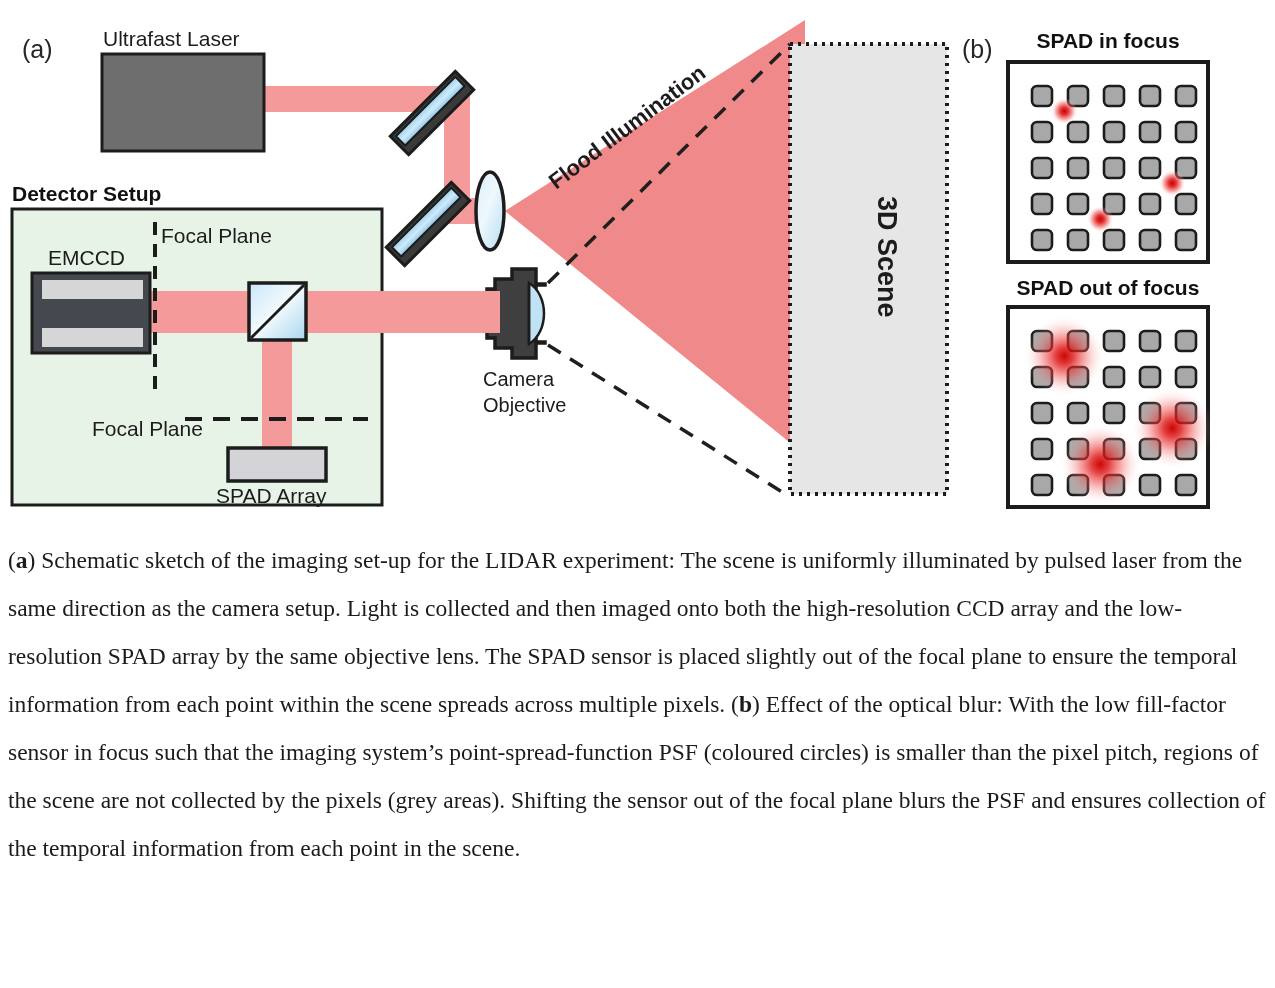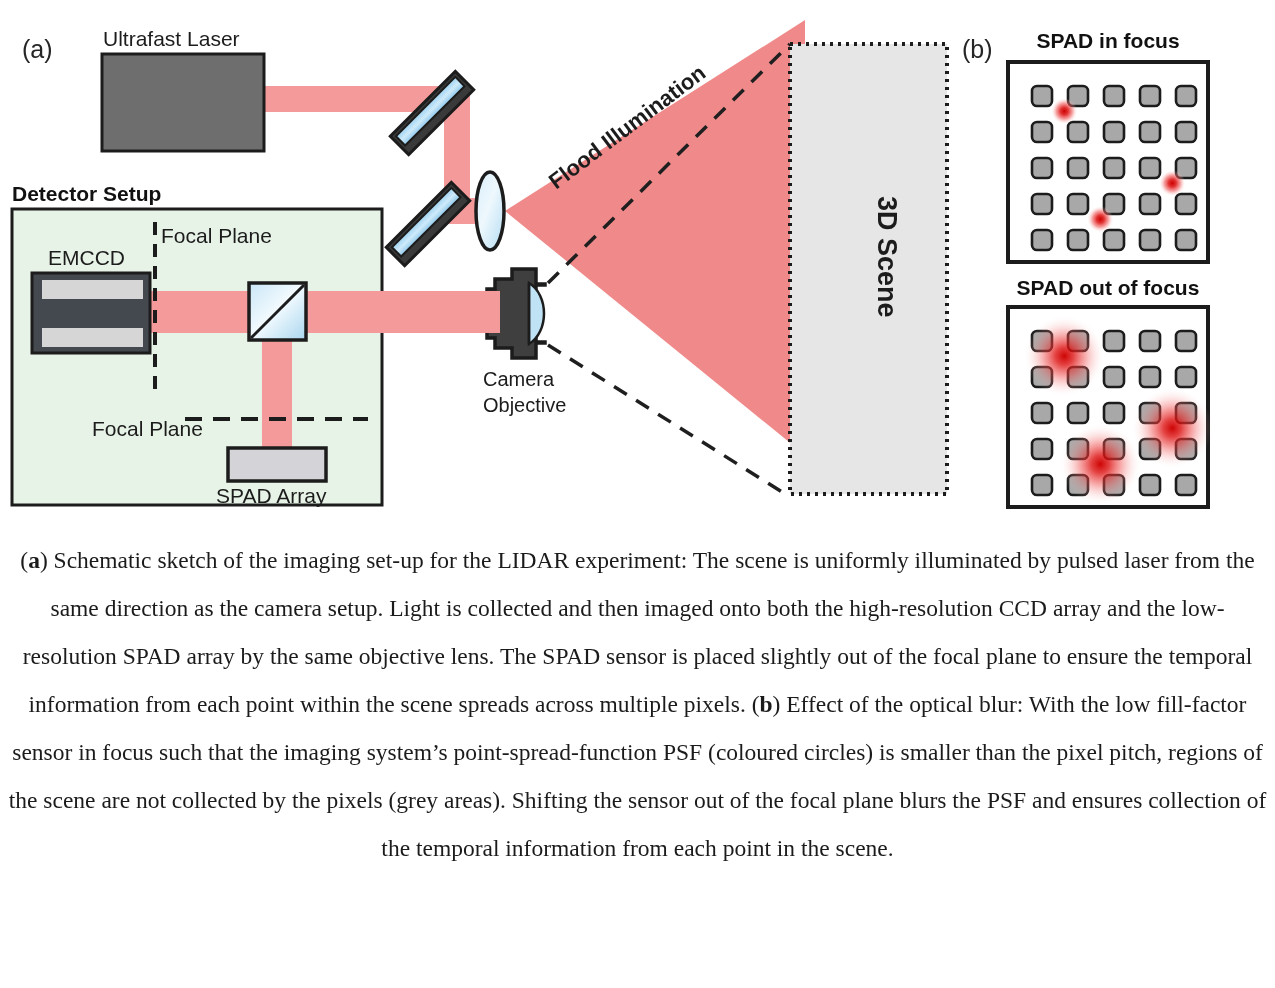--- a/index.html
+++ b/index.html
@@ -71,21 +71,21 @@
     position: absolute;
     left: 0;
     top: 536px;
     width: 1275px;
     padding: 0 8px 0 8px;
     box-sizing: border-box;
     font-family: "Liberation Serif", serif;
     font-size: 23.5px;
     line-height: 48px;
     color: #1b1b1b;
-    text-align: center;
+    text-align: left;
   }
   #caption b { font-weight: bold; }
 </style>
 </head>
 <body>
 
 <div id="figure-root">
 
   <svg id="figure-svg" viewBox="0 0 1275 525">
     <defs>

